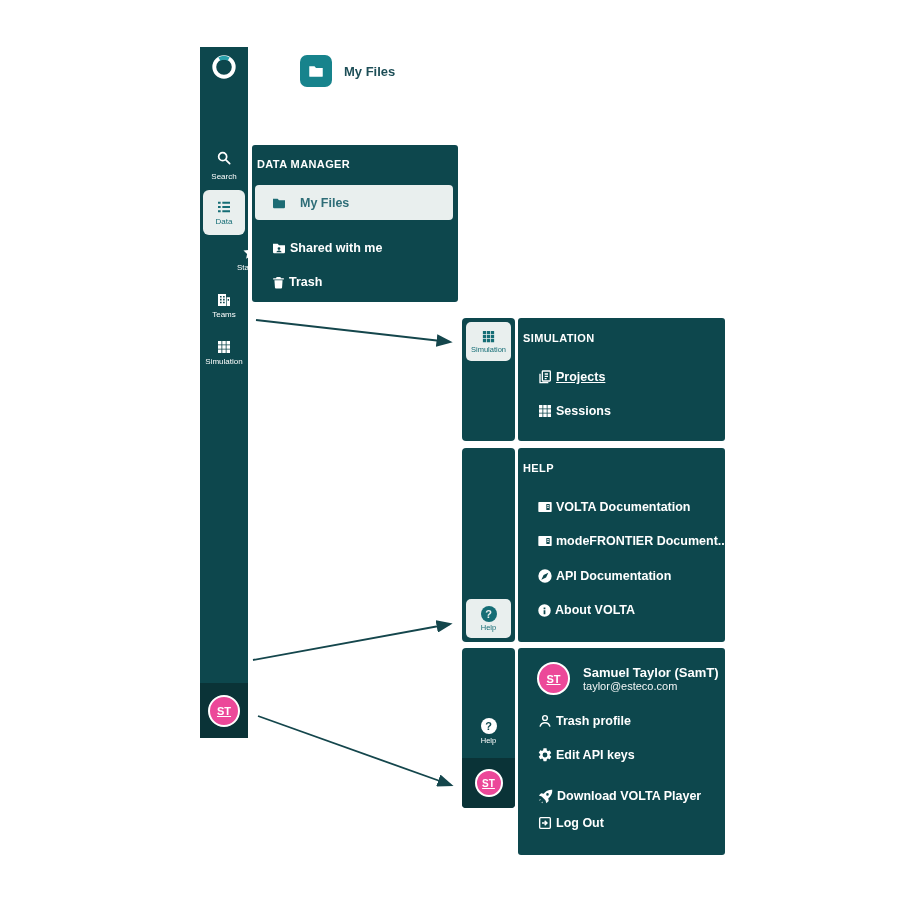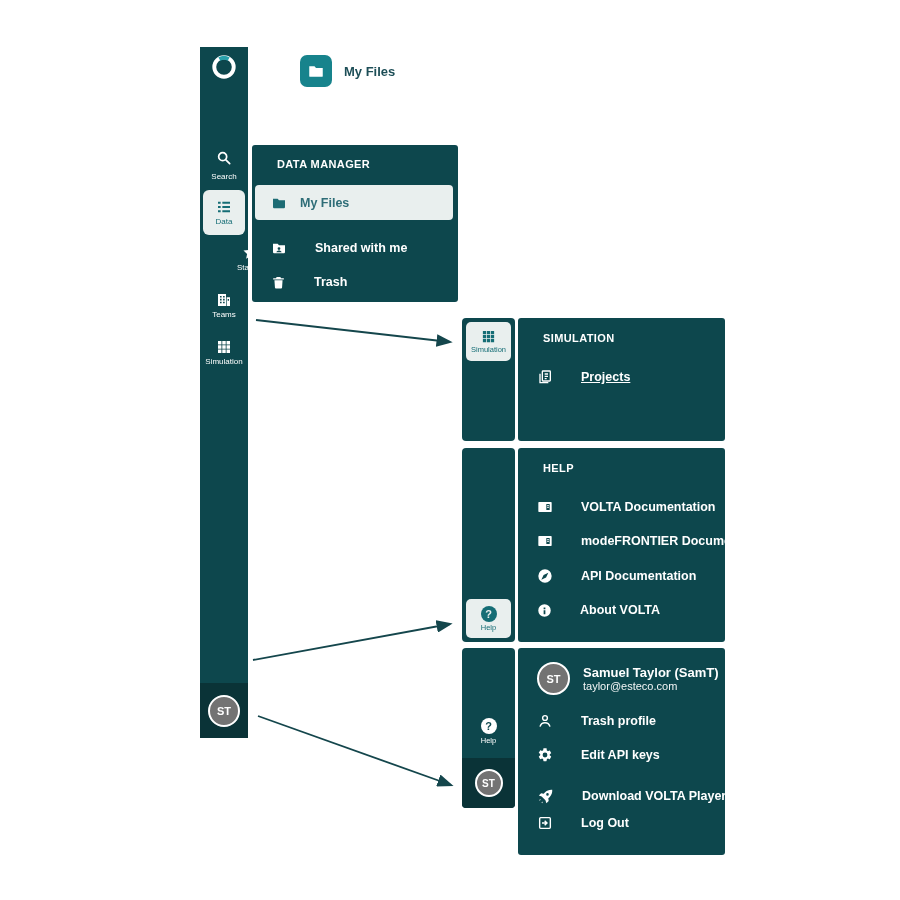--- a/index.html
+++ b/index.html
@@ -8,34 +8,34 @@
 
   
   .sidebar{position:absolute;left:200px;top:47px;width:48px;height:691px;background:#0d474d;}
   .logo{position:absolute;left:10px;top:6px;width:28px;height:28px;}
   .nav-item{position:absolute;left:0;width:48px;display:flex;flex-direction:column;align-items:center;gap:3px;color:#fff;cursor:pointer;}
   .nav-label{font-size:8px;line-height:8px;}
   .nav-btn{position:absolute;left:3px;width:42px;height:45px;background:#e9efee;border-radius:6px;
     display:flex;flex-direction:column;align-items:center;justify-content:center;gap:3px;color:#156d75;cursor:pointer;}
   .nav-btn .nav-label{color:#156d75;}
   .avatar-strip{position:absolute;left:0;bottom:0;width:48px;height:55px;background:#0a3337;display:flex;align-items:center;justify-content:center;}
-  .avatar{border-radius:50%;background:#737373;border:2px solid #fff;color:#fff;display:flex;align-items:center;justify-content:center;font-weight:bold;}
+  .avatar{border-radius:50%;background:#ec4899;border:2px solid #fff;color:#fff;display:flex;align-items:center;justify-content:center;font-weight:bold;text-decoration:underline;}
   .avatar.lg{width:28px;height:28px;font-size:11px;}
   .avatar.md{width:24px;height:24px;font-size:10px;}
   .avatar.xl{width:29px;height:29px;font-size:11px;}
 
   
   .topbar{position:absolute;left:300px;top:55px;display:flex;align-items:center;gap:12px;}
   .topbar-icon{width:32px;height:32px;border-radius:7px;background:#17838c;display:flex;align-items:center;justify-content:center;color:#fff;}
   .topbar-title{color:#1d4e57;font-size:13px;font-weight:bold;}
 
   
   .flyout{position:absolute;background:#0d474d;border-radius:3px;}
-  .flyout-header{position:absolute;left:25px;color:#fff;font-weight:bold;font-size:11px;letter-spacing:.4px;}
-  .menu-item{position:absolute;left:19px;right:8px;height:24px;display:flex;align-items:center;gap:28px;color:#fff;font-size:12.5px;font-weight:600;cursor:pointer;white-space:nowrap;}
+  .flyout-header{position:absolute;left:5px;color:#fff;font-weight:bold;font-size:11px;letter-spacing:.4px;}
+  .menu-item{position:absolute;left:19px;right:8px;height:24px;display:flex;align-items:center;gap:3px;color:#fff;font-size:12.5px;font-weight:600;cursor:pointer;white-space:nowrap;}
   .menu-item svg{flex:0 0 auto;}
   .active-row{position:absolute;left:3px;right:5px;height:35px;background:#e9efee;border-radius:4px;
     display:flex;align-items:center;gap:13px;padding-left:16px;color:#2e6d77;font-size:12.5px;font-weight:600;cursor:pointer;}
 
   
   .fragment{position:absolute;width:53px;background:#0d474d;border-radius:4px;}
   .frag-btn{position:absolute;left:4px;width:45px;height:39px;background:#e9efee;border-radius:5px;
     display:flex;flex-direction:column;align-items:center;justify-content:center;gap:2px;color:#156d75;cursor:pointer;}
   .frag-label{font-size:7.5px;line-height:8px;}
   .frag-item{position:absolute;left:0;width:53px;display:flex;flex-direction:column;align-items:center;gap:3px;color:#fff;cursor:pointer;}
@@ -174,20 +174,28 @@
     <div class="flyout-header" style="top:14px;">SIMULATION</div>
     <div class="menu-item" style="top:47px;text-decoration:underline;">
       <span>
         <svg class="ic" width="16" height="16" viewBox="0 0 24 24" fill="none" stroke="#fff" stroke-width="2">
           <rect x="8" y="3" width="12" height="15" rx="1"></rect>
             <path d="M11.5 7.5h5M11.5 11h5M11.5 14.5h3"></path>
             <path d="M4.5 7v13.5H17"></path>
         </svg>
       </span>
       <span>Projects</span>
+    </div>
+    <div class="menu-item" style="top:81px;">
+      <span>
+        <svg class="ic" width="16" height="16" viewBox="0 0 24 24" fill="#fff">
+          <path d="M3 3h5.2v5.2H3zM9.4 3h5.2v5.2H9.4zM15.8 3H21v5.2h-5.2zM3 9.4h5.2v5.2H3zM9.4 9.4h5.2v5.2H9.4zM15.8 9.4H21v5.2h-5.2zM3 15.8h5.2V21H3zM9.4 15.8h5.2V21H9.4zM15.8 15.8H21V21h-5.2z"></path>
+        </svg>
+      </span>
+      <span>Sessions</span>
     </div>
   </div>
 
   <div class="fragment" style="left:462px;top:448px;height:194px;">
     <div class="frag-btn" style="top:151px;">
       <span class="q-circle teal">?</span>
       <span class="frag-label">Help</span>
     </div>
   </div>
   <div class="flyout" style="left:518px;top:448px;width:207px;height:194px;">

